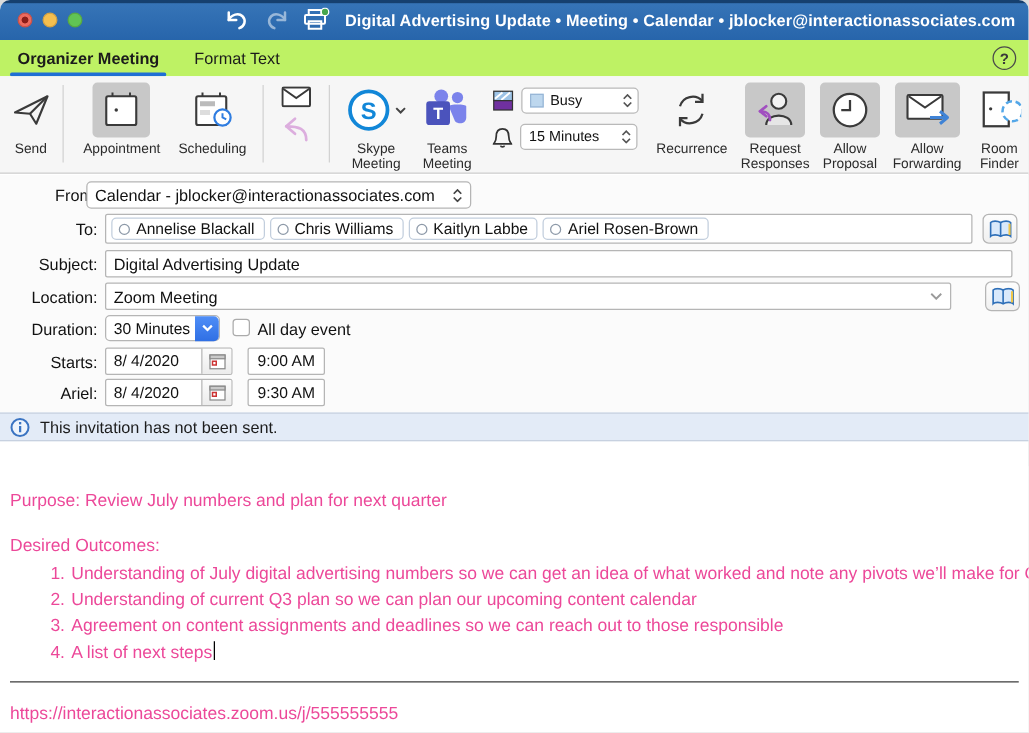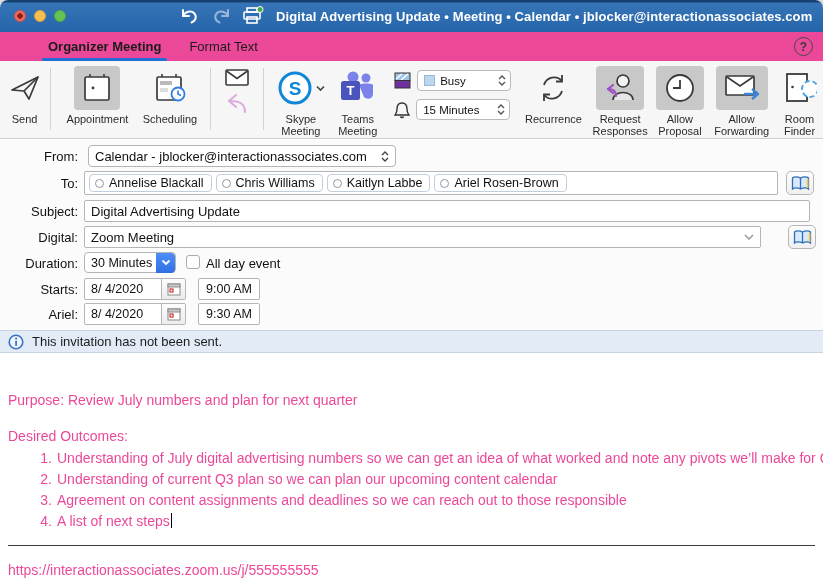--- a/index.html
+++ b/index.html
@@ -15,22 +15,22 @@
   .tl { width:12px; height:12px; border-radius:50%; }
   .tl.red { background:radial-gradient(circle at 50% 50%, #8c1d18 0 2.5px, #ed6a5e 3px); border:0.5px solid #ce5247; }
   .tl.yellow { background:#f5bf4f; border:0.5px solid #d6a343; }
   .tl.green { background:#61c454; border:0.5px solid #58a942; }
   .tbicons { display:flex; align-items:center; gap:10px; margin-left:112px; }
   .tbicon { width:22px; height:20px; display:flex; align-items:center; justify-content:center; }
   .titletext { color:#fff; font-size:13px; font-weight:700; margin-left:12px; white-space:nowrap;
                letter-spacing:.1px; }
 
   
-  .tabbar { position:absolute; top:32px; left:0; right:0; height:29px; background:#ec4899;
-            display:flex; align-items:flex-start;padding-left:34px; }
+  .tabbar { position:absolute; top:32px; left:0; right:0; height:29px; background:#bef264;
+            display:flex; align-items:flex-start; }
   .tab { font-size:13px; color:#1b1b1b; padding:0 4px; height:100%; display:flex; align-items:center; position:relative; }
   .tab.active { font-weight:700; margin-left:10px; }
   .tab.active::after { content:""; position:absolute; left:-2px; right:-2px; bottom:0; height:3px;
                        background:#1f6fd4; border-radius:2px; }
   .tab.plain { margin-left:20px; }
   .helpbtn { position:absolute; right:10px; top:5px; width:19px; height:19px; border:1.6px solid #4a4a4a;
              border-radius:50%; color:#3a3a3a; font-size:12px; font-weight:700; display:flex;
              align-items:center; justify-content:center; background:transparent; }
 
   
@@ -315,21 +315,21 @@
       </div>
       <div class="rlabel">Room Finder</div>
     </div>
 
     <div class="overflow-arrow">▶</div>
   </div>
 
   <div class="formarea">
 
     <div class="flabel" style="top:9px;left:4px">From:</div>
-    <div class="ffield fselect" style="top:5px;left:88px;width:308px">
+    <div class="ffield fselect" style="top:5px;left:69px;width:308px">
       <span style="white-space:nowrap">Calendar - jblocker@interactionassociates.com</span>
       <span class="stepper">
         <svg width="8" height="5" viewBox="0 0 8 5">
             <path d="M1 4 L4 1 L7 4" fill="none" stroke="#444" stroke-width="1.4"></path>
           </svg>
         <svg width="8" height="5" viewBox="0 0 8 5">
             <path d="M1 1 L4 4 L7 1" fill="none" stroke="#444" stroke-width="1.4"></path>
           </svg>
       </span>
     </div>
@@ -359,21 +359,21 @@
           <path d="M9.5 2 L9.5 13" stroke="#2e6fb8" stroke-width="1.3"></path>
           <rect x="15.8" y="3" width="1.7" height="9" fill="#f0c64a"></rect>
         </svg>
     </div>
 
     <div class="flabel" style="top:64px;left:4px">Subject:</div>
     <div class="ffield" style="top:60px;left:84px;width:726px">
       <span>Digital Advertising Update</span>
     </div>
 
-    <div class="flabel" style="top:90px;left:4px">Digital:</div>
+    <div class="flabel" style="top:90px;left:4px">Location:</div>
     <div class="ffield" style="top:86px;left:84px;width:677px">
       <span>Zoom Meeting</span>
       <span style="margin-left:auto">
         <svg width="10" height="6" viewBox="0 0 10 6">
             <path d="M1 1 L5 5 L9 1" fill="none" stroke="#9a9a9a" stroke-width="1.5"></path>
           </svg>
       </span>
     </div>
     <div class="bookbtn" style="top:85px;left:788px">
       <svg width="19" height="15" viewBox="0 0 19 15">

